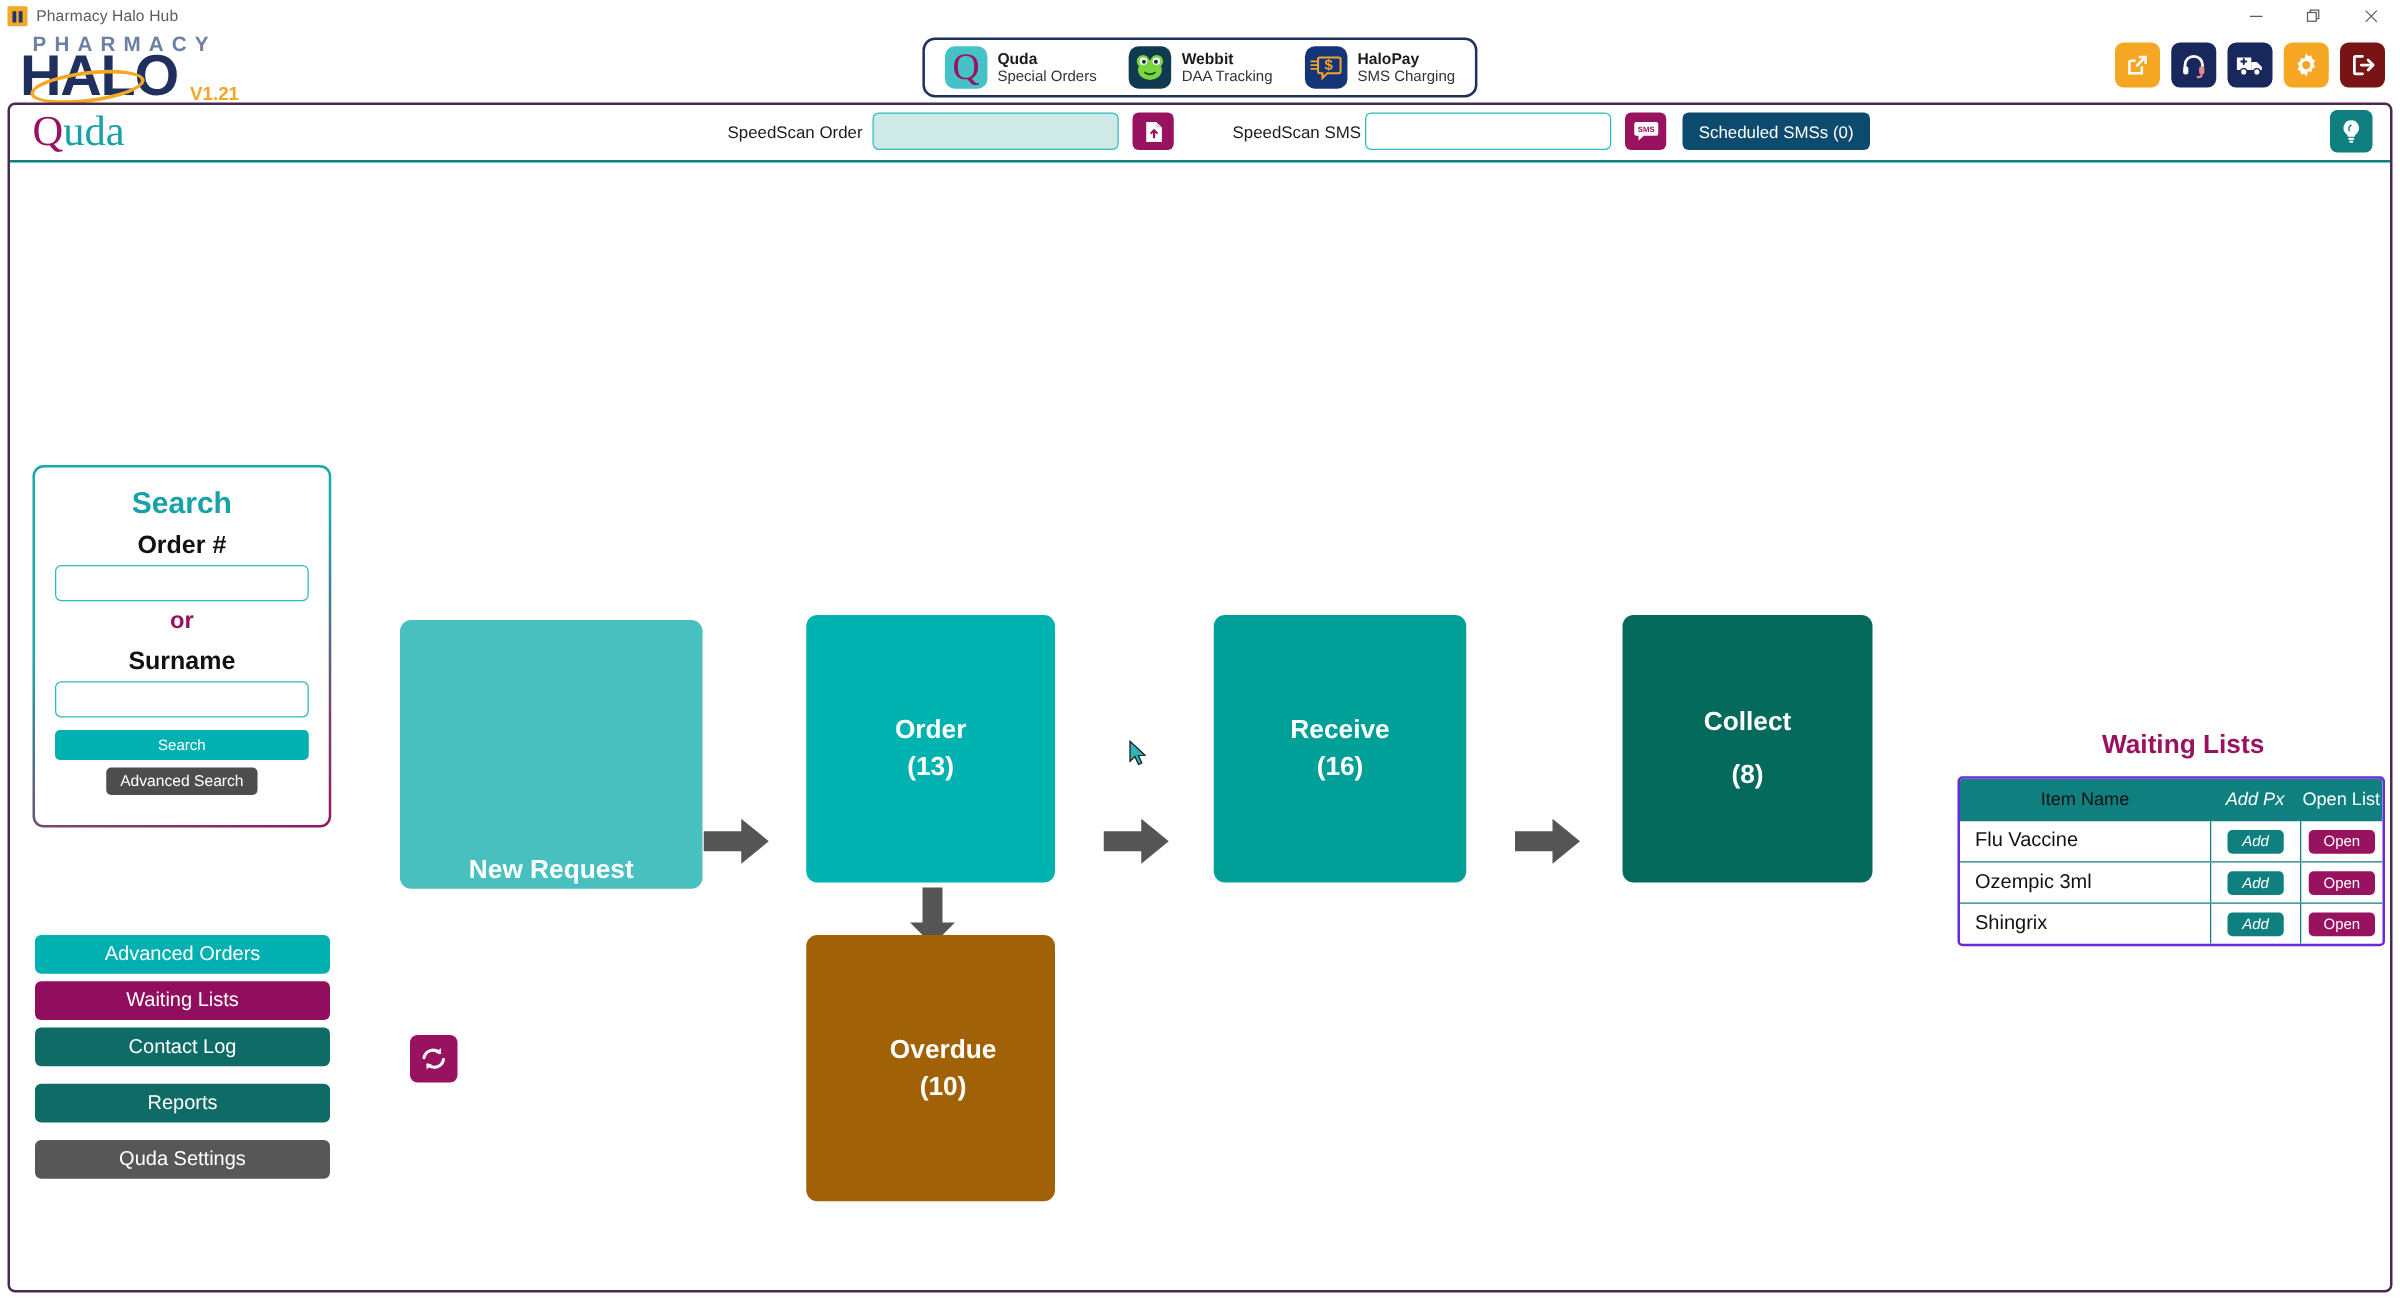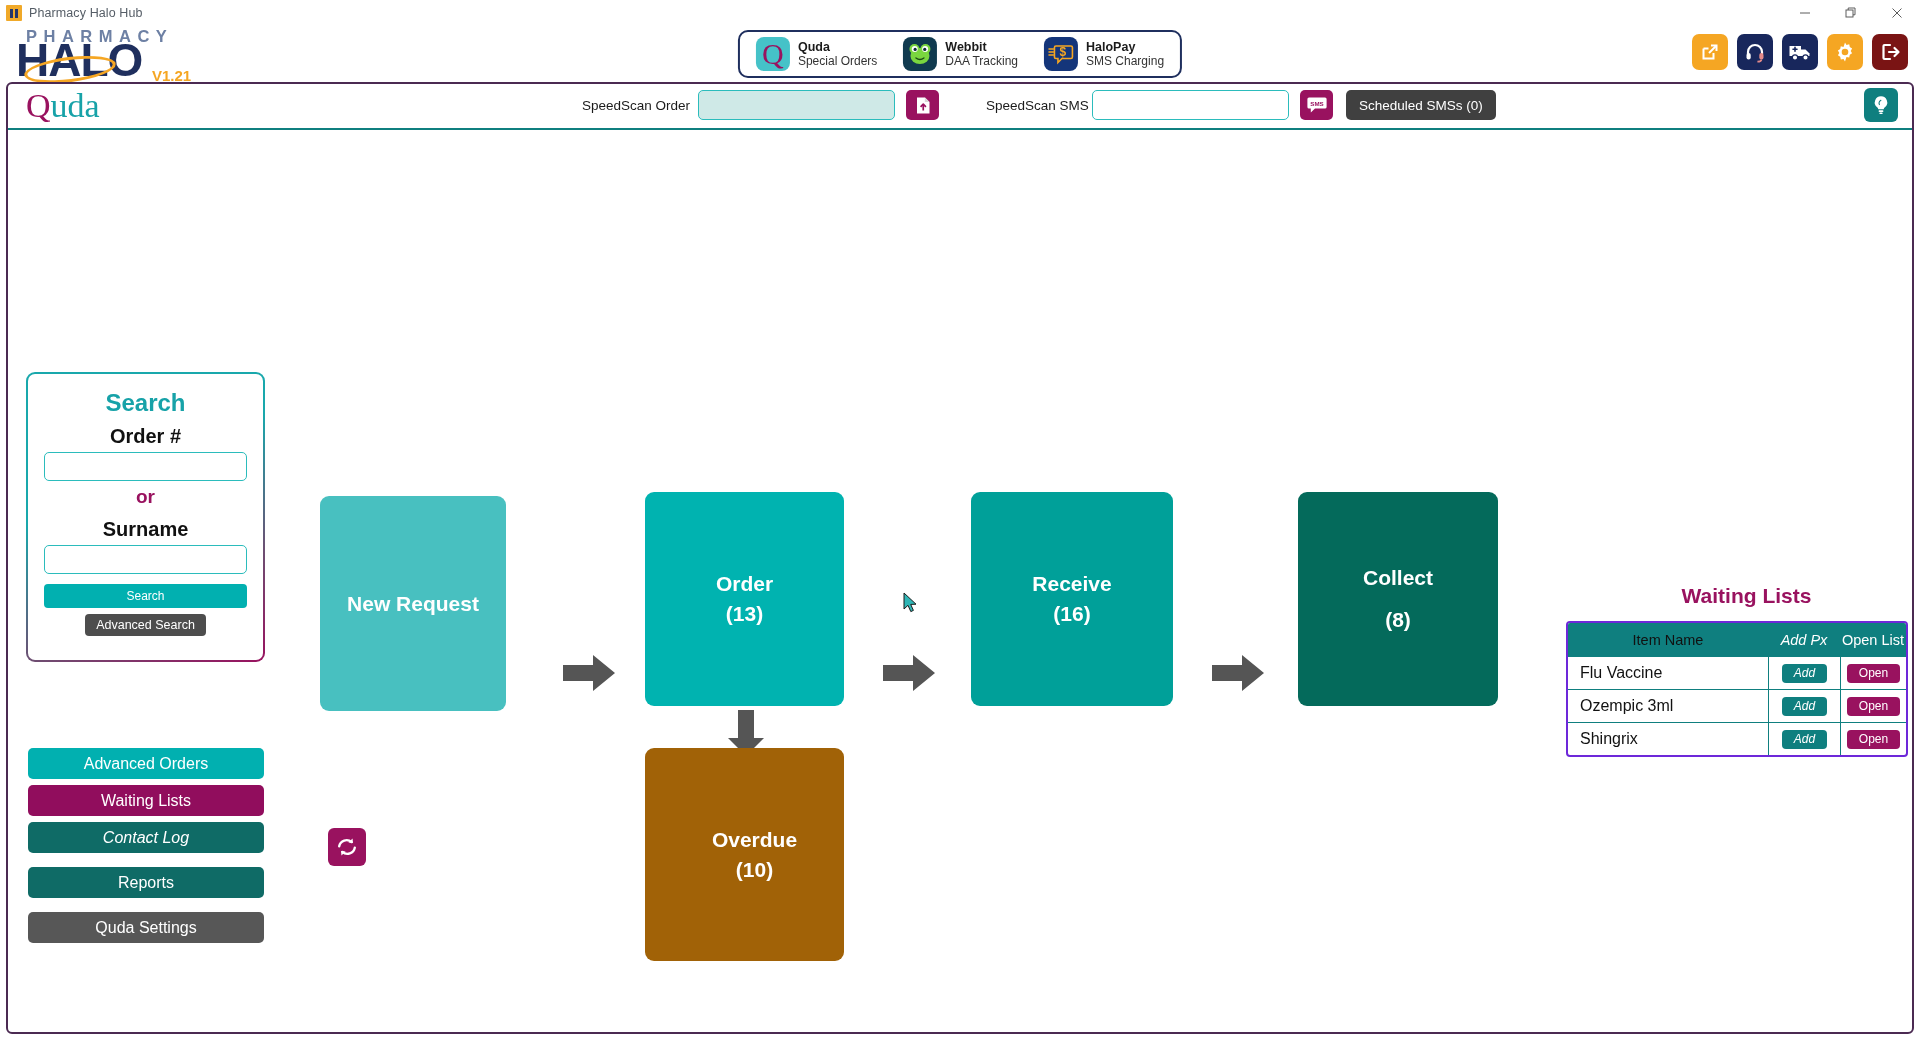--- a/index.html
+++ b/index.html
@@ -114,21 +114,21 @@
     position:absolute; top:0; height: 30px; border:1.6px solid #2bbcbc; border-radius: 5px;
     background:#fff;
   }
   .fld.tealfill { background:#cfe9e7; }
   .sq-btn {
     position:absolute; top:0; width:33px; height:30px; border-radius:5px;
     display:flex; align-items:center; justify-content:center;
     background:#99125f;
   }
   .pill-btn {
-    position:absolute; top:0; height:30px; border-radius:5px; background:#404040;
+    position:absolute; top:0; height:30px; border-radius:5px; background:#0c4a6e;
     color:#fff; font-size:13.5px; display:flex; align-items:center; justify-content:center;
     padding: 0 13px;
   }
   .bulb {
     position:absolute; right: 14px; top: 4px;
     width: 34px; height: 34px; border-radius: 6px; background:#0f7f7f;
     display:flex; align-items:center; justify-content:center;
   }
 
   
@@ -379,25 +379,25 @@
       <div class="s-or">or</div>
       <div class="s-sub">Surname</div>
       <input class="s-input" value="" style="">
       <div class="s-go">Search</div>
       <div class="s-adv">Advanced Search</div>
     </div>
   </div>
 
   <div class="sb sb-teal" style="top:664px;">Advanced Orders</div>
   <div class="sb sb-mag" style="top:701px;">Waiting Lists</div>
-  <div class="sb sb-dteal" style="top:738px;font-style:italic;">Contact Log</div>
+  <div class="sb sb-dteal" style="top:738px;">Contact Log</div>
   <div class="sb sb-dteal" style="top:783px;">Reports</div>
   <div class="sb sb-gray" style="top:828px;">Quda Settings</div>
 
-  <div class="flowbox fb-new" style="left:312px;top:412px;width:186px;height:215px;">
+  <div class="flowbox fb-new" style="left:312px;top:412px;width:242px;height:215px;justify-content:flex-end;">
     <span>New Request</span>
     <span></span>
   </div>
 
   <div class="arrow-r" style="left:553px;top:568px;">
     <svg width="56" height="42" viewBox="0 0 56 42">
         <path d="M2 13 H32 V3 L54 21 L32 39 V29 H2 Z" fill="#555555"></path>
       </svg>
   </div>
 

